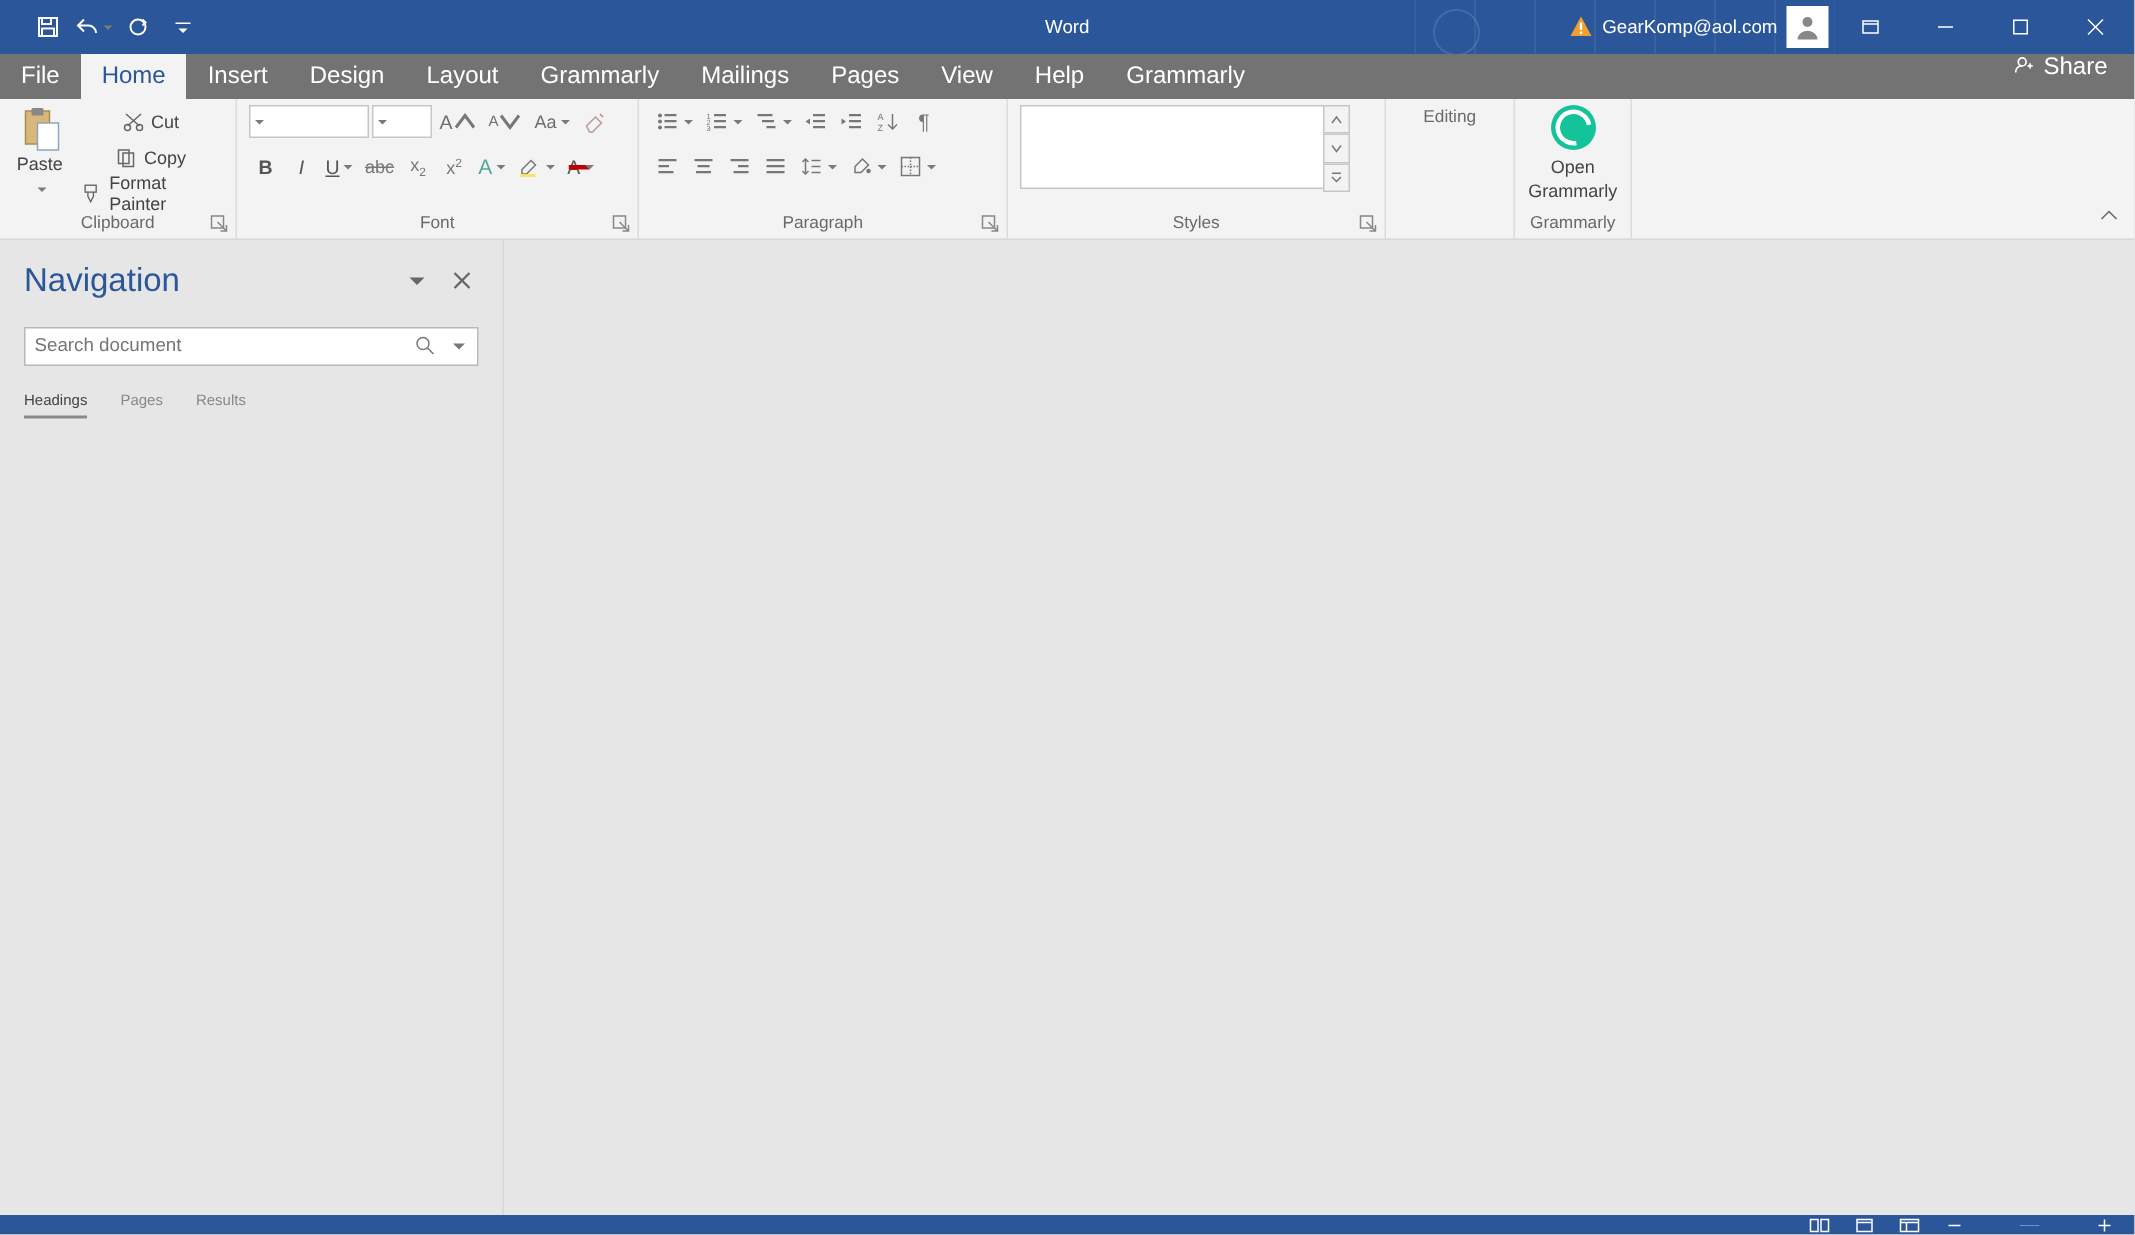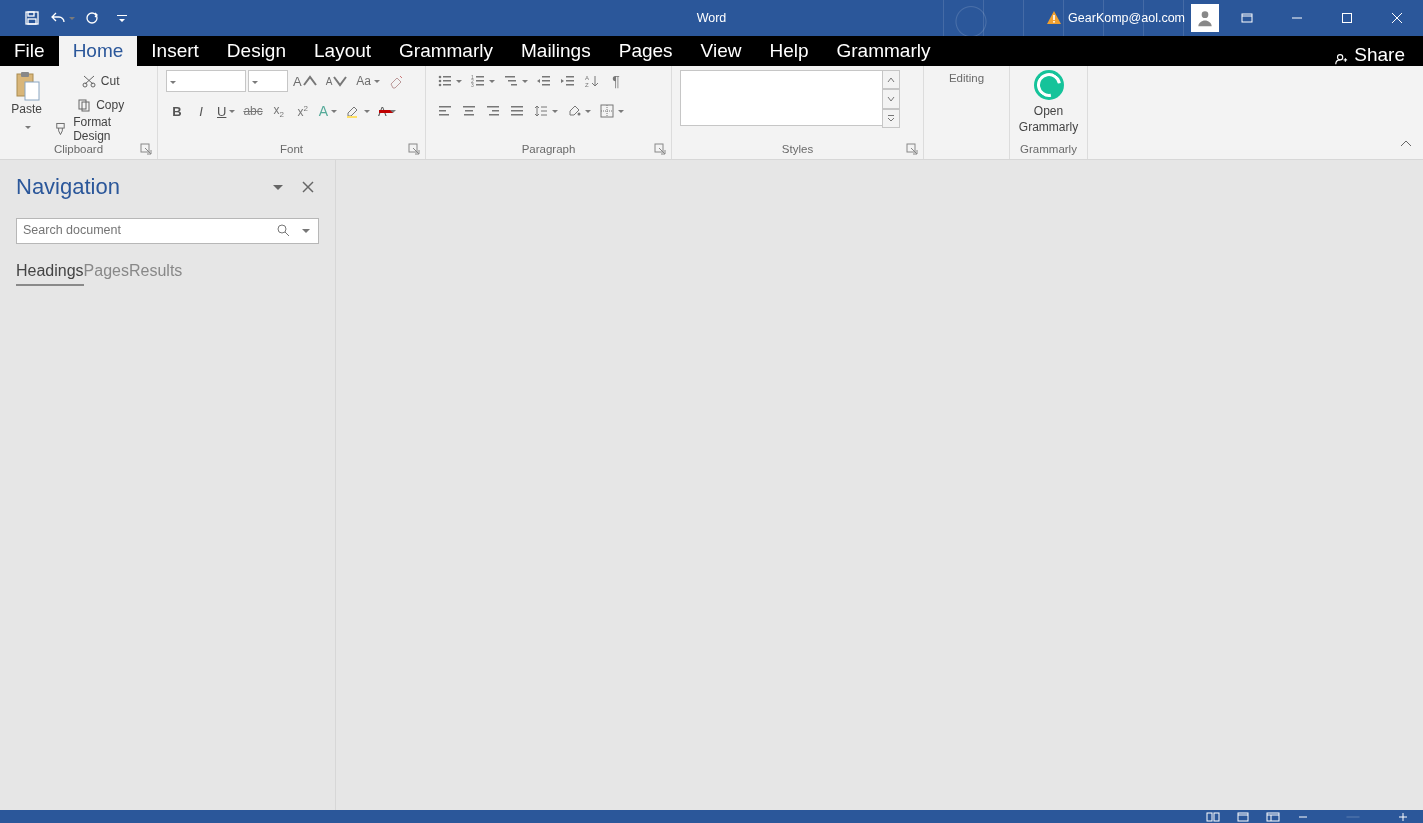--- a/index.html
+++ b/index.html
@@ -17,26 +17,26 @@
   .qat-btn svg { width:16px; height:16px; }
   .title { position:absolute; left:50%; transform:translateX(-50%); font-size:12.5px; }
   .tb-right { margin-left:auto; display:flex; align-items:center; gap:6px; padding-right:4px; }
   .acct { display:flex; align-items:center; gap:6px; font-size:12.5px; }
   .avatar { width:28px; height:28px; background:#fff; display:flex; align-items:center; justify-content:center; }
   .avatar svg{width:20px;height:20px;fill:#888;}
   .win-btn { width:44px; height:28px; display:flex; align-items:center; justify-content:center; color:#fff; }
   .win-btn svg{width:12px;height:12px;}
 
   
-  .tabstrip { height:30px; background:#000000; display:flex; align-items:stretch; color:#fff; font-size:19px; }
+  .tabstrip { height:30px; background:#737373; display:flex; align-items:stretch; color:#fff; font-size:16px; }
   .tab { padding:0 14px; display:flex; align-items:center; cursor:default; }
   .tab.active { background:#f3f3f3; color:#2b579a; }
   .tellme { display:flex; align-items:center; gap:8px; padding:0 14px; color:#cfe0f4;}
   .tellme svg{width:16px;height:16px;}
-  .share { margin-left:auto; display:flex; align-items:flex-end; gap:6px; padding:0 18px; color:#fff;}
+  .share { margin-left:auto; display:flex; align-items:flex-start; gap:6px; padding:0 18px; color:#fff;}
   .share svg{width:14px;height:14px;}
 
   
   .ribbon { height:94px; background:#f3f3f3; display:flex; border-bottom:1px solid #d7d7d7; position:relative;}
   .group { border-right:1px solid #dcdcdc; display:flex; flex-direction:column; padding:4px 8px 0 8px;}
   .group-body { flex:1; display:flex; align-items:flex-start;}
   .group-label { font-size:11.5px; color:#6a6a6a; text-align:center; padding:2px 0 4px 0; position:relative;}
   .launcher { position:absolute; right:-4px; bottom:3px; width:13px; height:13px;}
   .launcher svg{width:13px;height:13px;}
   .btn-sm { height:22px; min-width:22px; padding:0 3px; display:flex; align-items:center; justify-content:center; color:#6e6e6e;}
@@ -59,21 +59,21 @@
 
   
   .work{display:flex;height:calc(100% - 36px - 30px - 94px - 13px);}
   .navpane{width:336px;background:#e6e6e6;border-right:1px solid #d7d7d7;padding:14px 16px 0 16px;}
   .navhead{display:flex;align-items:center;gap:8px;}
   .navtitle{font-size:22px;color:#2b579a;flex:1;}
   .navhead .btn-sm{color:#555;}
   .search{margin-top:18px;position:relative;}
   .search input{width:100%;height:26px;border:1px solid #b7b7b7;padding:0 46px 3px 6px;font-size:12.5px;}
   .search-icons{position:absolute;right:2px;top:2px;display:flex;align-items:center;}
-  .navtabs{display:flex;margin-top:18px;font-size:16px;color:#888;}
+  .navtabs{display:flex;gap:22px;margin-top:18px;font-size:10px;color:#888;}
   .navtab.active{color:#444;border-bottom:2px solid #8a8a8a;padding-bottom:4px;}
   .doc{flex:1;background:#e6e6e6;}
 
   
   .status{position:absolute;left:0;right:0;bottom:0;height:13px;background:#2b579a;display:flex;justify-content:flex-end;align-items:center;gap:10px;padding-right:10px;}
   .status .sb{width:20px;height:12px;display:flex;align-items:center;justify-content:center;color:#fff;}
   .status svg{width:14px;height:10px;}
 
   .caret-d::after{content:"";display:inline-block;margin-left:3px;border:3px solid transparent;border-top-color:#7a7a7a;transform:translateY(2px);}
 </style>
@@ -198,21 +198,21 @@
               <rect x="3" y="3" width="7" height="9"></rect>
               <rect x="6" y="5" width="7" height="9"></rect>
             </svg>
             <span>Copy</span>
           </div>
         <div class="btn-sm txt">
             <svg viewBox="0 0 16 16" fill="none" stroke="#666">
               <rect x="3" y="2" width="8" height="5"></rect>
               <path d="M5 7v3l2 4 2-4V7"></path>
             </svg>
-            <span>Format Design</span>
+            <span>Format Painter</span>
           </div>
       </div>
     </div>
     <div class="group-label"><span>Clipboard</span><span class="launcher"><svg viewBox="0 0 13 13" fill="none" stroke="#888">
             <rect x="1" y="1" width="8" height="8"></rect>
             <path d="M5 5l6 6M11 7v4H7"></path>
           </svg></span></div>
   </div>
 
   <div class="group" style="width:268px;">

